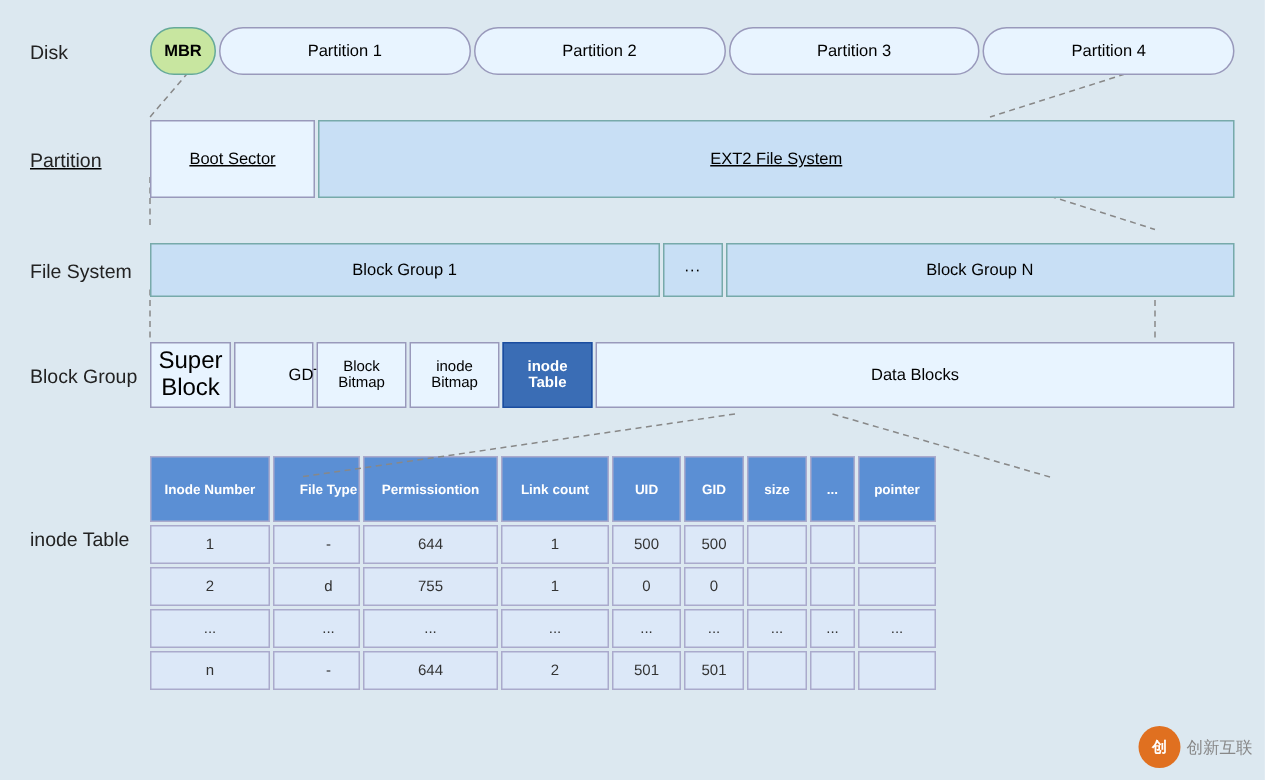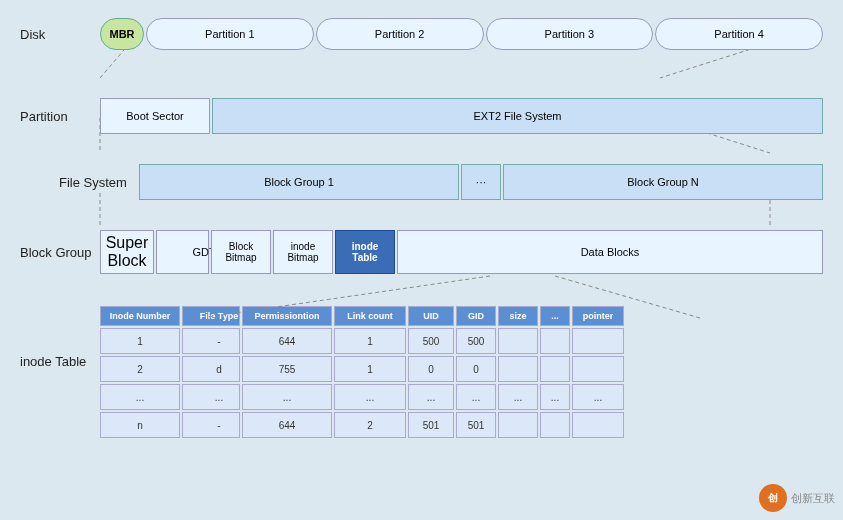--- a/index.html
+++ b/index.html
@@ -67,21 +67,21 @@
       font-weight: bold;
     }
     .disk-row .partition {
       background: #e8f4ff;
       border-color: #99b;
       flex: 1;
     }
 
     
     .partition-row .box {
-      height: 36px;
+      height: 52px;
     }
     .partition-row .boot {
       background: #e8f4ff;
       border-color: #99b;
       width: 110px;
     }
     .partition-row .ext2 {
       background: #c8dff5;
       border-color: #7aa;
       flex: 1;
@@ -177,21 +177,21 @@
       font-size: 10px;
       color: #333;
       height: 26px;
     }
 
     .header-cell {
       background: #5b8fd4;
       color: #fff;
       font-size: 9px;
       font-weight: bold;
-      height: 20px;
+      height: 44px;
     }
 
     .data-cell {
       background: #dce8f8;
       border-color: #aac;
     }
 
     
     .col-inodenum { width: 80px; flex-shrink: 0; }
     .col-filetype { width: 58px; flex-shrink: 0; padding-left: 16px; }
@@ -266,29 +266,29 @@
     <div class="row-label">Disk</div>
     <div class="boxes">
       <div class="box mbr">MBR</div>
       <div class="box partition">Partition 1</div>
       <div class="box partition">Partition 2</div>
       <div class="box partition">Partition 3</div>
       <div class="box partition">Partition 4</div>
     </div>
   </div>
 
-  <div class="row partition-row" style="margin-top:48px;">
+  <div class="row partition-row" style="margin-top:30px;text-decoration:underline;">
     <div class="row-label">Partition</div>
     <div class="boxes">
       <div class="box boot">Boot Sector</div>
       <div class="box ext2">EXT2 File System</div>
     </div>
   </div>
 
-  <div class="row fs-row" style="margin-top:30px;margin-left:39px;">
+  <div class="row fs-row" style="margin-top:30px;">
     <div class="row-label">File System</div>
     <div class="boxes">
       <div class="box bg">Block Group 1</div>
       <div class="box dots">···</div>
       <div class="box bg">Block Group N</div>
     </div>
   </div>
 
   <div class="row bg-row" style="margin-top:30px;">
     <div class="row-label">Block Group</div>

